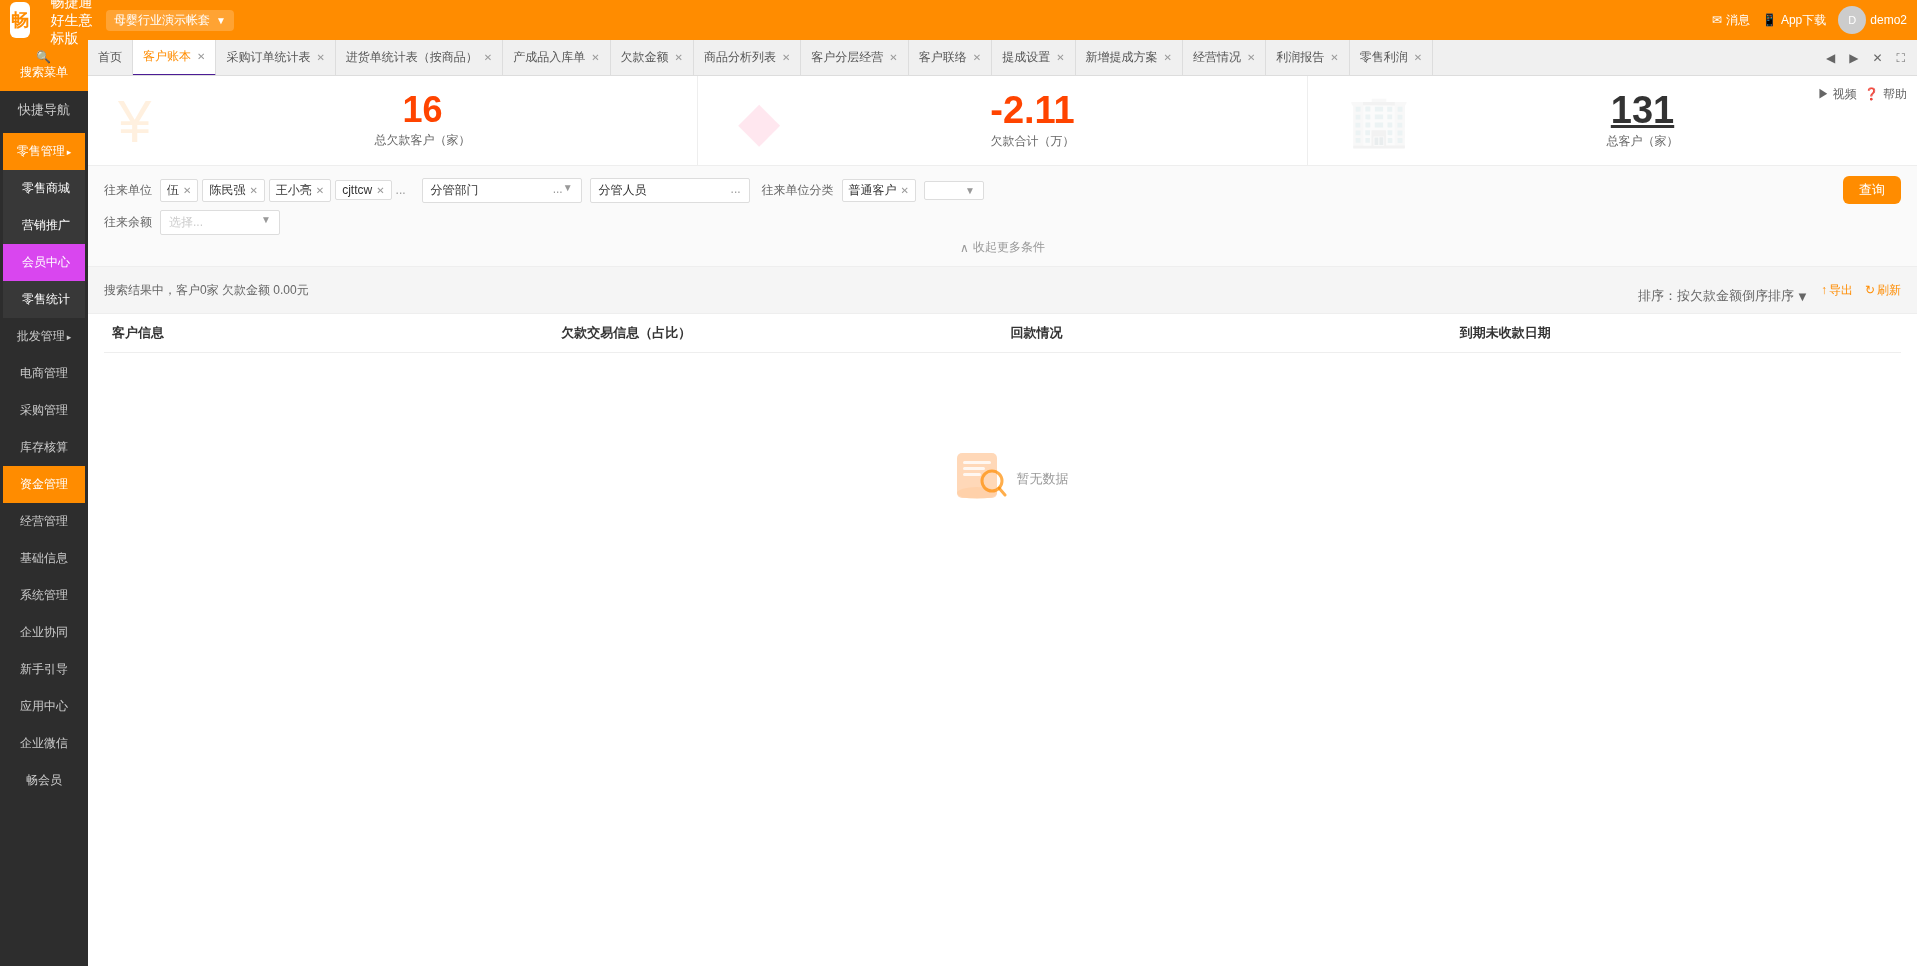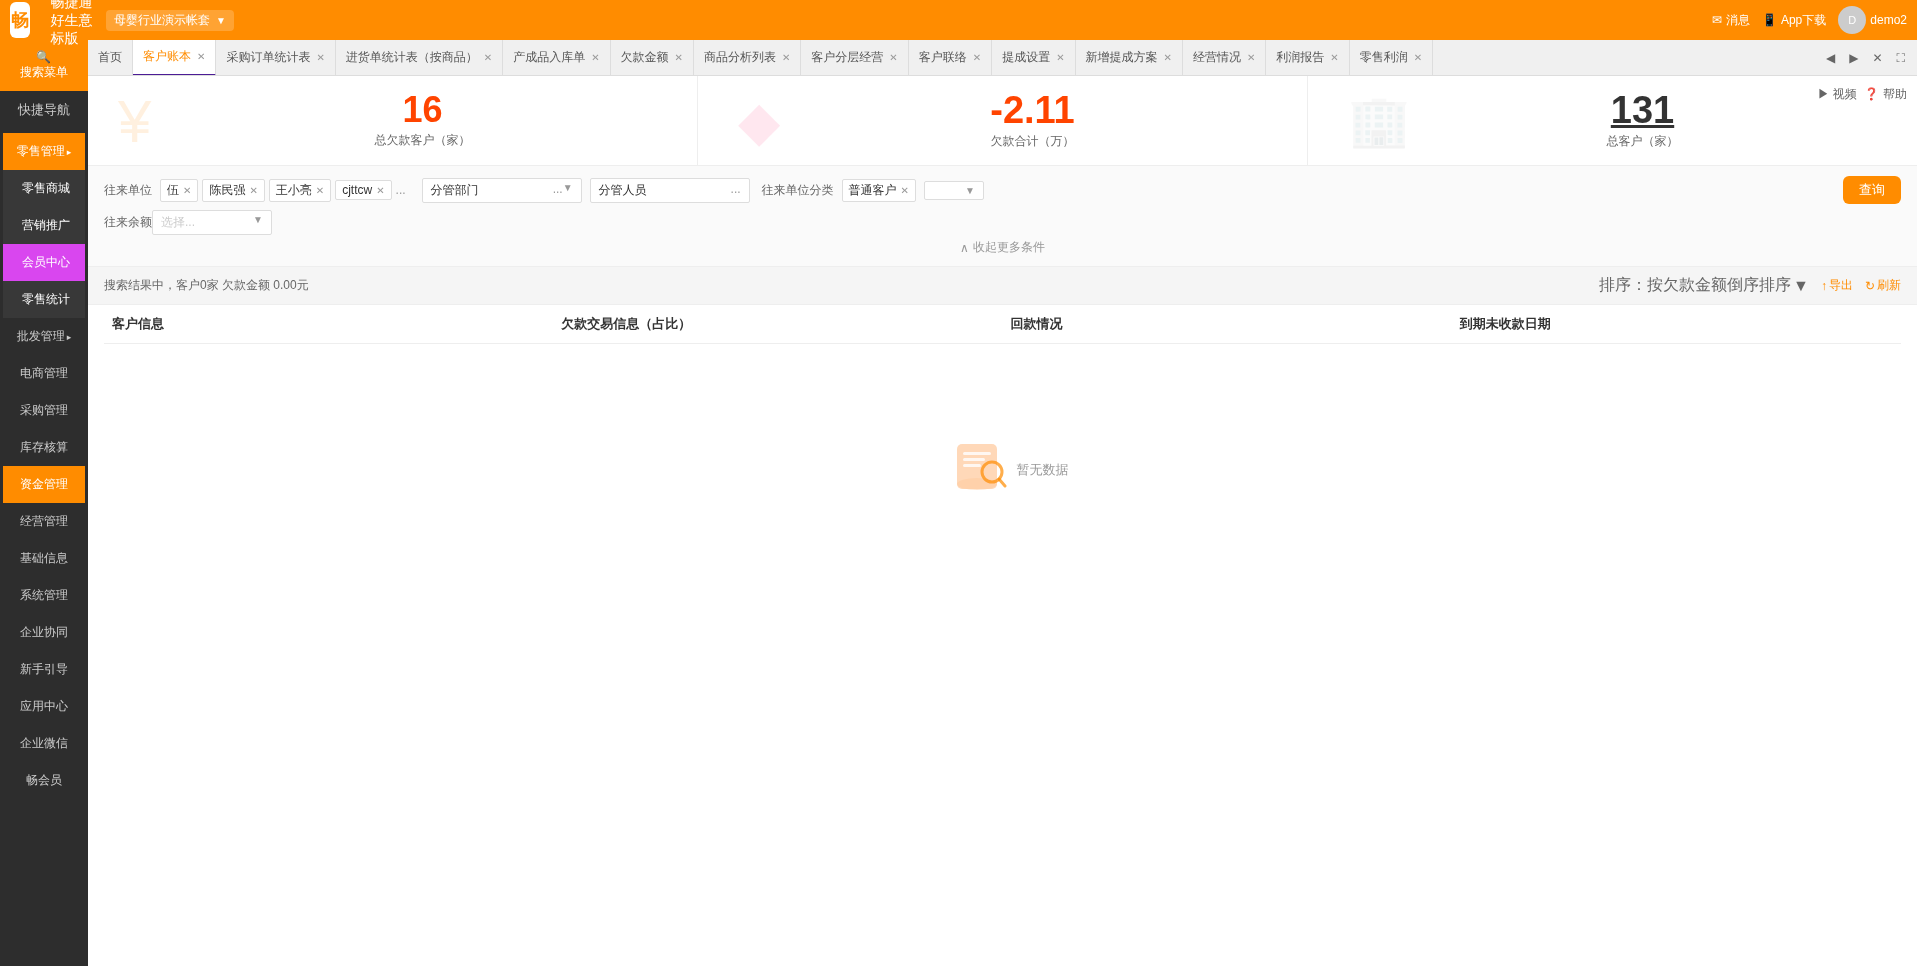--- a/index.html
+++ b/index.html
@@ -99,37 +99,37 @@
 
     .collapse-more { display: flex; align-items: center; justify-content: center; gap: 4px; font-size: 12px; color: #999; cursor: pointer; margin-top: 4px; }
 
     
     .result-bar {
       display: flex; align-items: center; padding: 8px 16px; background: #f5f5f5;
       border-bottom: 1px solid #eee; font-size: 12px; color: #666;
     }
     .result-actions { display: flex; align-items: center; gap: 12px; margin-left: auto; }
     .result-action { color: #ff8c00; cursor: pointer; font-size: 12px; display: flex; align-items: center; gap: 2px; }
-    .sort-select { font-size: 16px; color: #666; display: flex; align-items: center; gap: 2px; cursor: pointer; }
+    .sort-select { font-size: 13px; color: #666; display: flex; align-items: center; gap: 2px; cursor: pointer; margin-top: 12px; }
 
     
     .table-area { padding: 0 16px; }
     .table-header {
       display: grid; grid-template-columns: 2fr 2fr 2fr 2fr;
       border-bottom: 1px solid #eee; padding: 10px 0; font-size: 13px; font-weight: bold; color: #333;
     }
     .table-header div { padding: 0 8px; }
 
     
     .empty-state { display: flex; flex-direction: row; align-items: center; justify-content: center; padding: 80px 20px; }
     .empty-icon { width: 80px; height: 80px; margin-bottom: 12px; }
     .empty-text { font-size: 13px; color: #999; }
 
     
-    .filter-row-2 { display: flex; align-items: center; gap: 0; }
+    .filter-row-2 { display: flex; align-items: center; gap: 8px; }
 
     .avatar { width: 28px; height: 28px; border-radius: 50%; background: #ccc; overflow: hidden; display: flex; align-items: center; justify-content: center; }
 
     .tab-scroll-btn { cursor: pointer; font-size: 12px; color: #666; padding: 0 4px; }
 
     .query-btn { background: #ff8c00; color: #fff; border: none; border-radius: 6px; padding: 5px 16px; font-size: 13px; cursor: pointer; white-space: nowrap; }
   </style>
 </head>
 <body>
 

